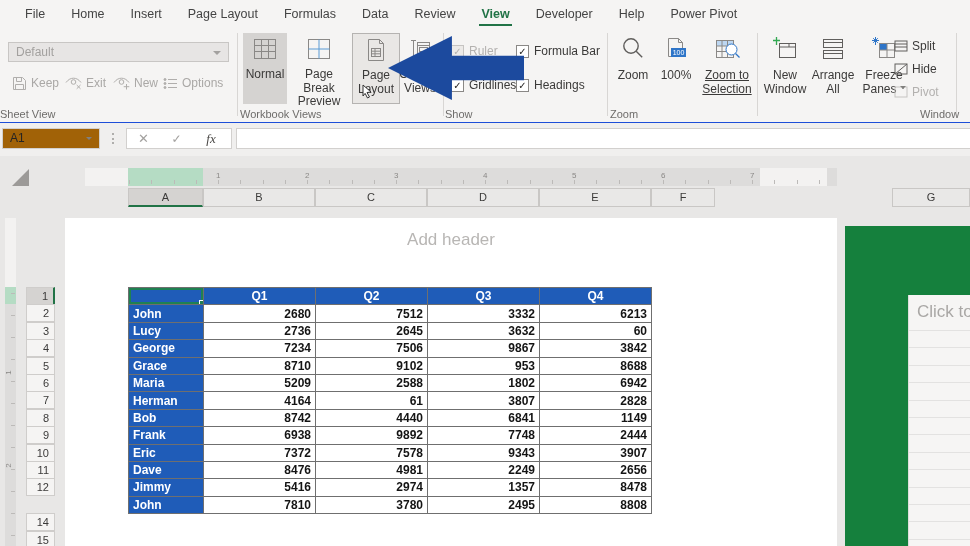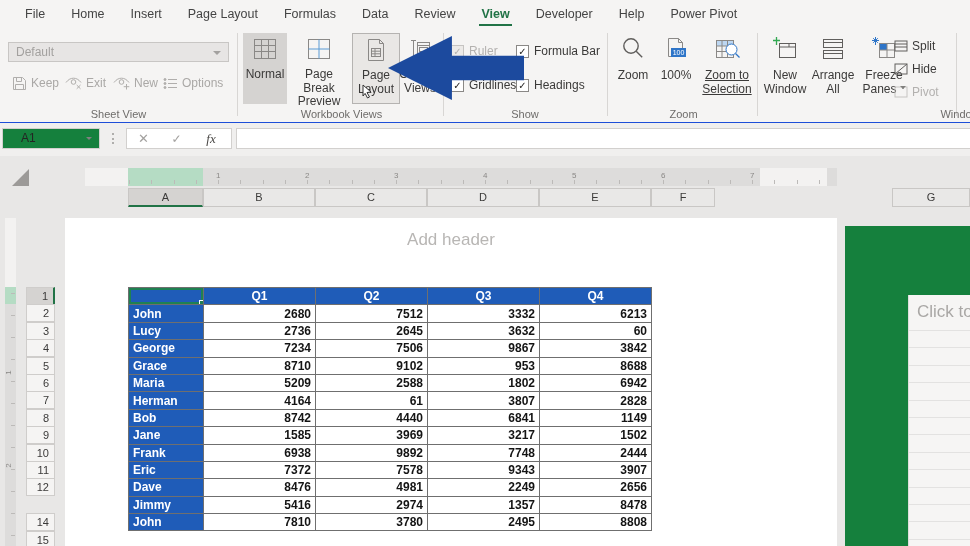--- a/index.html
+++ b/index.html
@@ -6,21 +6,21 @@
   .screen{position:relative;width:970px;height:546px;background:#f5f4f3;
     font-family:"Liberation Sans",sans-serif;overflow:hidden;user-select:none;}
   
   .tab-row{position:absolute;left:0;top:0;right:0;height:28px;display:flex;align-items:stretch;padding-left:12px;}
   .tab{padding:0 13px;font-size:12.5px;color:#444;line-height:28px;position:relative;white-space:nowrap;}
   .tab.active{color:#217346;font-weight:600;}
   .tab.active::after{content:"";position:absolute;left:11px;right:11px;bottom:2px;height:2.5px;background:#217346;}
   
   .ribbon-body{position:absolute;top:28px;left:0;right:0;height:94px;border-bottom:6px solid #1d4ed8;}
   .group{position:absolute;top:0;height:94px;}
-  .group-label{position:absolute;bottom:2px;left:0;right:0;text-align:center;font-size:11px;color:#6e6c6a;white-space:nowrap;margin-top:20px;}
+  .group-label{position:absolute;bottom:2px;left:0;right:0;text-align:left;font-size:11px;color:#6e6c6a;white-space:nowrap;margin-top:20px;}
   .gsep{position:absolute;top:5px;height:83px;width:1px;background:#d8d6d4;}
   
   .sv-dropdown{position:absolute;left:8px;top:14px;width:221px;height:20px;background:#e7e5e4;border:1px solid #c8c6c4;
     box-sizing:border-box;font-size:12px;color:#a3a19f;line-height:18px;padding-left:7px;}
   .sv-caret{position:absolute;right:7px;top:8px;width:0;height:0;border:4px solid transparent;border-top-color:#a3a19f;}
   .sv-btn{position:absolute;top:47px;height:16px;display:flex;align-items:center;gap:4px;color:#aaa8a6;font-size:12px;white-space:nowrap;}
   
   .wv-btn{position:absolute;top:5px;height:71px;text-align:center;cursor:default;}
   .wv-btn.selected{background:#d5d3d1;}
   .wv-btn.boxed{background:#e9e7e5;border:1px solid #b5b3b1;box-sizing:border-box;}
@@ -32,22 +32,22 @@
   .chk-item.disabled{color:#b3b1af;}
   .chk-item.disabled .chk-box{border-color:#c6c4c2;color:#b3b1af;background:#eceae8;}
   
   .big-btn{position:absolute;top:8px;text-align:center;font-size:12px;color:#3b3a39;line-height:13.5px;}
   .big-icon{height:30px;display:flex;align-items:flex-start;justify-content:center;margin-bottom:3px;}
   .sm-btn{position:absolute;display:flex;align-items:center;gap:4px;font-size:12px;color:#3b3a39;height:15px;white-space:nowrap;}
   .sm-btn.disabled{color:#b3b1af;}
   .fp-caret{display:inline-block;width:0;height:0;border:3.5px solid transparent;border-top-color:#3b3a39;margin-left:3px;vertical-align:middle;}
   
   .frow{position:absolute;top:123px;left:0;right:0;height:33px;background:#f0efee;}
-  .namebox{position:absolute;left:2px;top:5px;width:98px;height:21px;background:#15803d;border:1px solid #d2d0ce;
-    box-sizing:border-box;font-size:12px;color:#252423;line-height:19px;padding-left:18px;}
+  .namebox{position:absolute;left:2px;top:5px;width:98px;height:21px;background:#a16207;border:1px solid #d2d0ce;
+    box-sizing:border-box;font-size:12px;color:#252423;line-height:19px;padding-left:7px;}
   .nb-caret{position:absolute;right:7px;top:8px;width:0;height:0;border:3.5px solid transparent;border-top-color:#808080;}
   .dots{position:absolute;left:112px;top:10px;display:flex;flex-direction:column;gap:2.5px;}
   .dots i{width:2px;height:2px;background:#9a9896;border-radius:50%;}
   .fbtns{position:absolute;left:126px;top:5px;width:106px;height:21px;background:#fff;border:1px solid #d2d0ce;
     box-sizing:border-box;display:flex;align-items:center;}
   .fb-x{width:33px;text-align:center;color:#a3a19f;font-size:13px;}
   .fb-check{width:33px;text-align:center;color:#a3a19f;font-size:12px;}
   .fb-fx{width:36px;text-align:center;color:#4a4846;font-size:13px;font-family:"Liberation Serif",serif;font-style:italic;}
   .finput{position:absolute;left:236px;top:5px;right:0;height:21px;background:#fff;border:1px solid #d2d0ce;border-right:none;box-sizing:border-box;}
   
@@ -524,27 +524,20 @@
               <td class="val">2828</td>
             </tr>
             <tr>
               <th class="blue namec">Bob</th>
               <td class="val">8742</td>
               <td class="val">4440</td>
               <td class="val">6841</td>
               <td class="val">1149</td>
             </tr>
             <tr>
-              <th class="blue namec">Jane</th>
-              <td class="val">1585</td>
-              <td class="val">3969</td>
-              <td class="val">3217</td>
-              <td class="val">1502</td>
-            </tr>
-            <tr>
               <th class="blue namec">Frank</th>
               <td class="val">6938</td>
               <td class="val">9892</td>
               <td class="val">7748</td>
               <td class="val">2444</td>
             </tr>
             <tr>
               <th class="blue namec">Eric</th>
               <td class="val">7372</td>
               <td class="val">7578</td>

